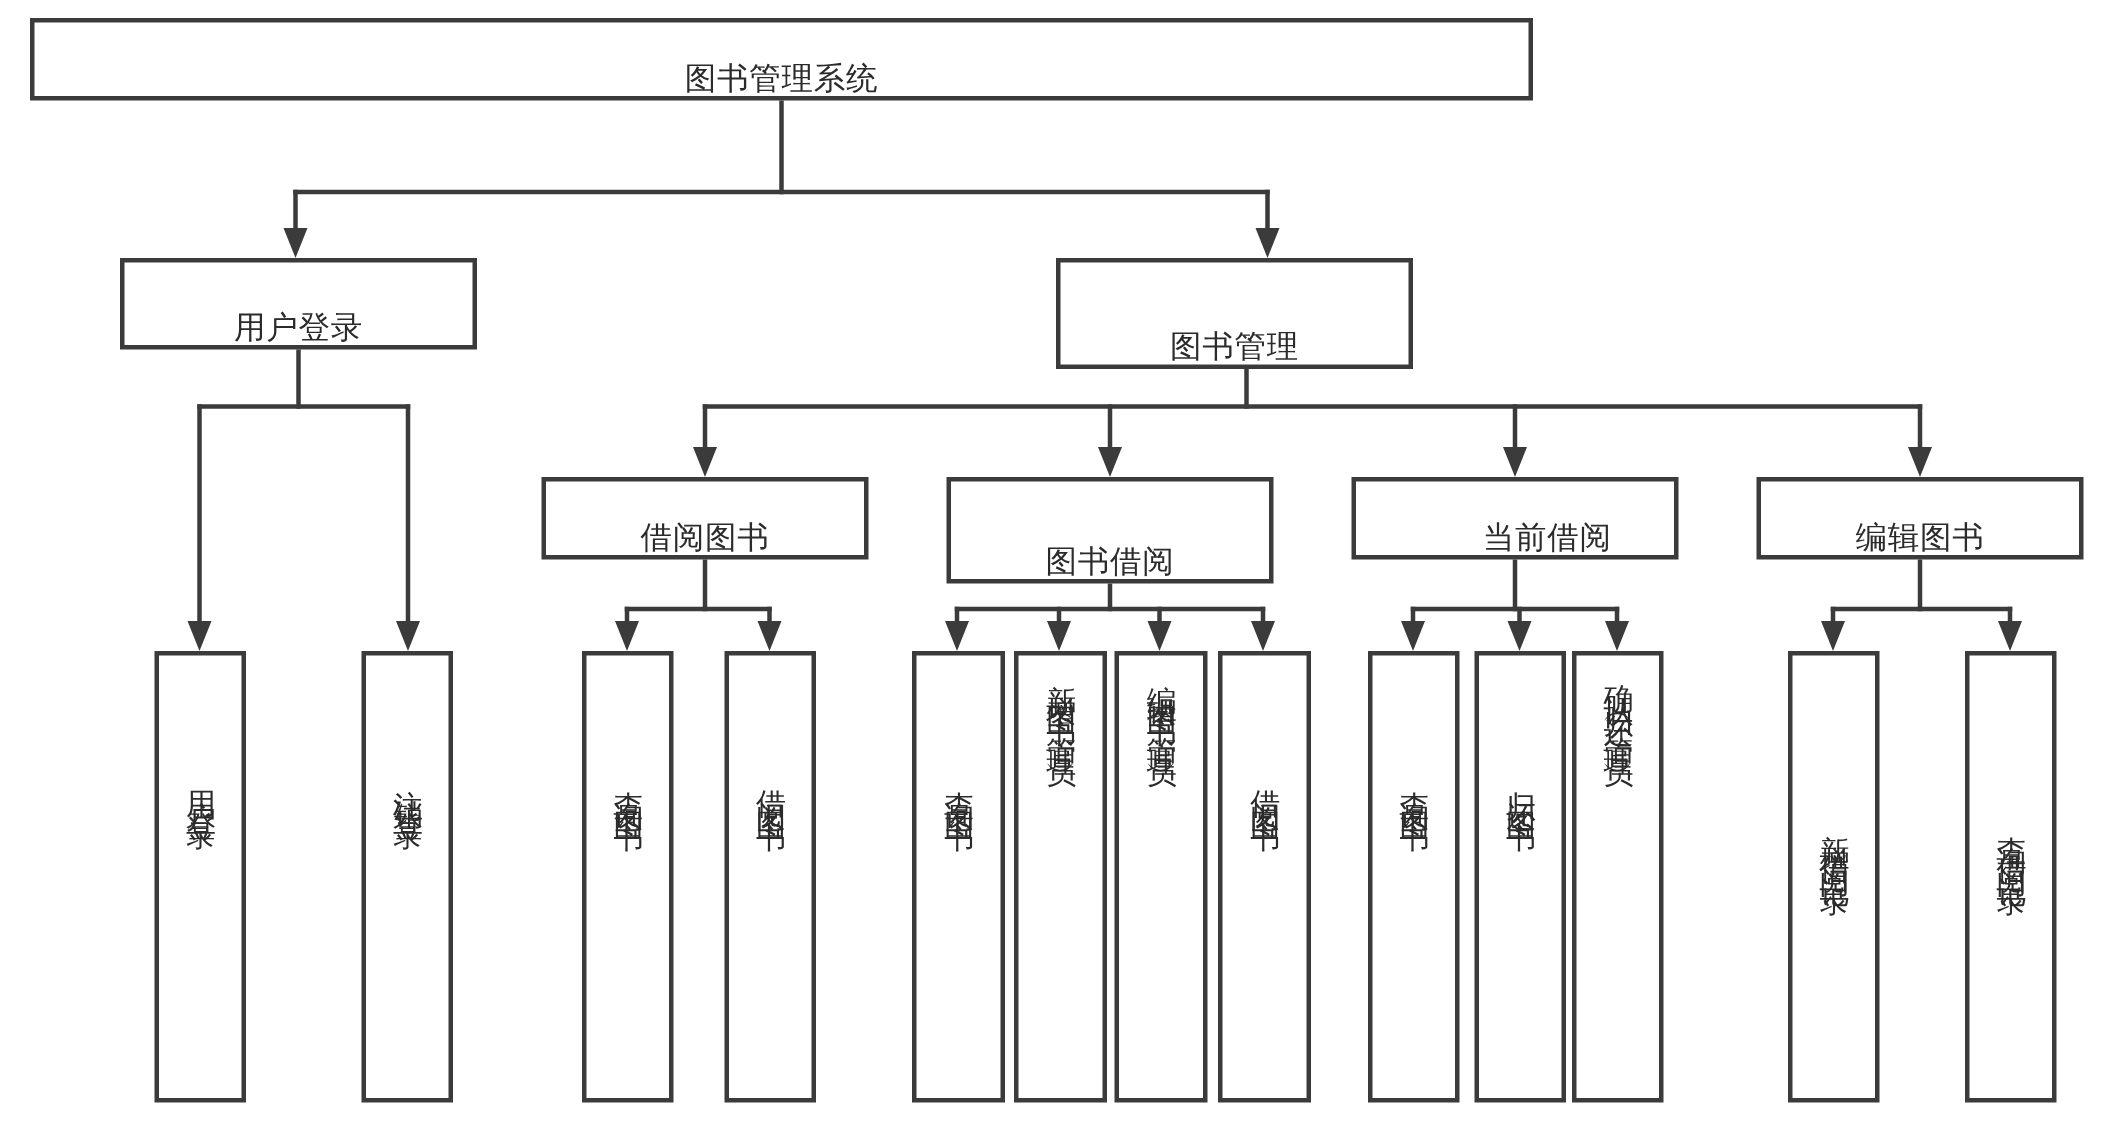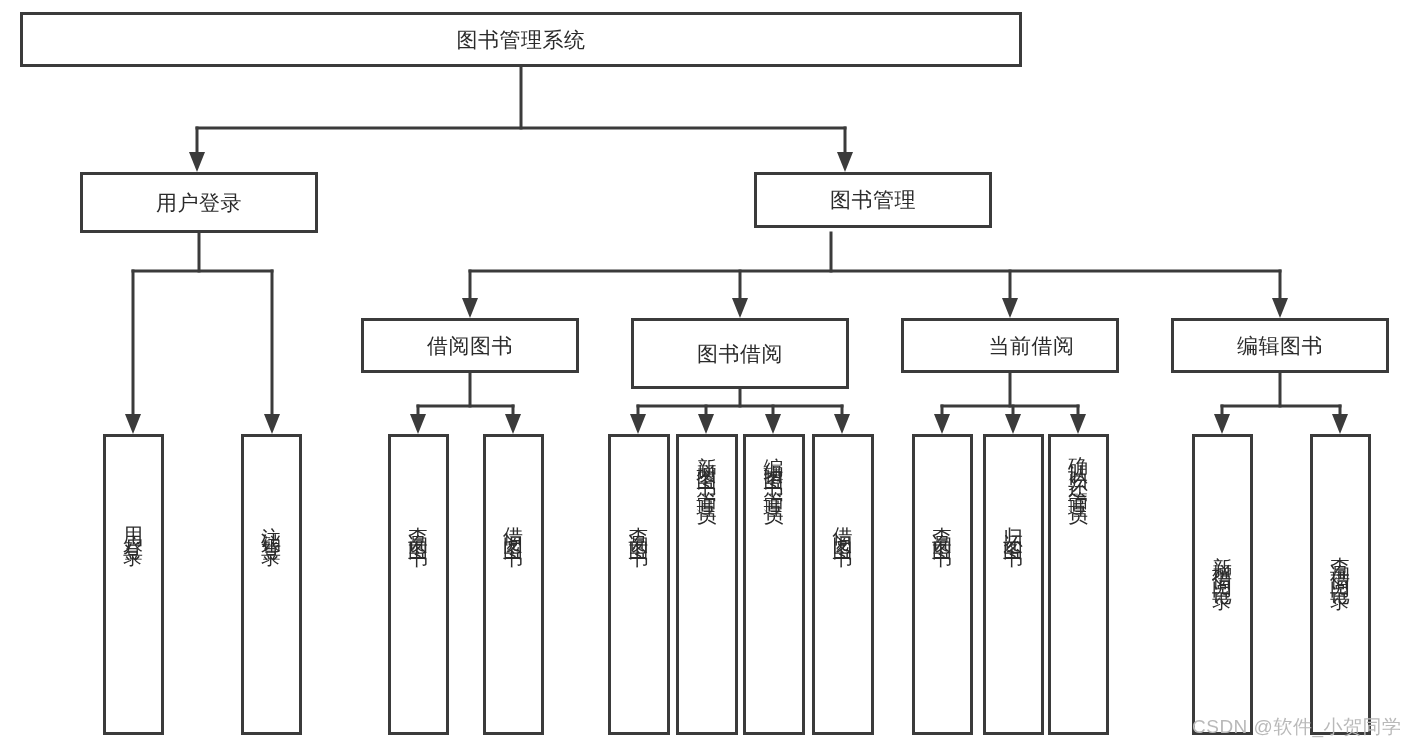--- a/index.html
+++ b/index.html
@@ -23,21 +23,21 @@
     top: 0;
     width: 1405px;
     height: 747px;
   }
   .node-box {
     position: absolute;
     box-sizing: border-box;
     border: 3px solid #3b3b3b;
     background: #ffffff;
     display: flex;
-    align-items: center;
+    align-items: flex-end;
     justify-content: center;
     color: #2b2b2b;
   }
   .node-label {
     font-size: 21px;
     letter-spacing: 0.5px;
     line-height: 1.1;
     white-space: nowrap;
   }
   .node-box.leaf {
@@ -129,21 +129,21 @@
       </g>
   </svg>
 
   <div id="nodes-layer">
       <div class="node-box" style="left: 20px; top: 12px; width: 1002px; height: 55px;">
         <span class="node-label">图书管理系统</span>
       </div>
       <div class="node-box" style="left: 80px; top: 172px; width: 238px; height: 61px;">
         <span class="node-label">用户登录</span>
       </div>
-      <div class="node-box" style="left: 754px; top: 172px; width: 238px; height: 56px;">
+      <div class="node-box" style="left: 704px; top: 172px; width: 238px; height: 74px;">
         <span class="node-label">图书管理</span>
       </div>
       <div class="node-box" style="left: 361px; top: 318px; width: 218px; height: 55px;">
         <span class="node-label">借阅图书</span>
       </div>
       <div class="node-box" style="left: 631px; top: 318px; width: 218px; height: 71px;">
         <span class="node-label">图书借阅</span>
       </div>
       <div class="node-box" style="left: 901px; top: 318px; width: 218px; height: 55px; padding-left: 43px;">
         <span class="node-label">当前借阅</span>
@@ -185,15 +185,14 @@
         <span class="node-label">确认归还（管理员）</span>
       </div>
       <div class="node-box leaf align-mid2" style="left: 1192px; top: 434px; width: 61px; height: 301px;">
         <span class="node-label">新增借阅记录</span>
       </div>
       <div class="node-box leaf align-mid2" style="left: 1310px; top: 434px; width: 61px; height: 301px;">
         <span class="node-label">查询借阅记录</span>
       </div>
     </div>
 
-  <div class="watermark" style="left: 1192px; top: 714px;">CSDN @软件_小贺同学</div>
 
 </div>
 
 </body></html>

